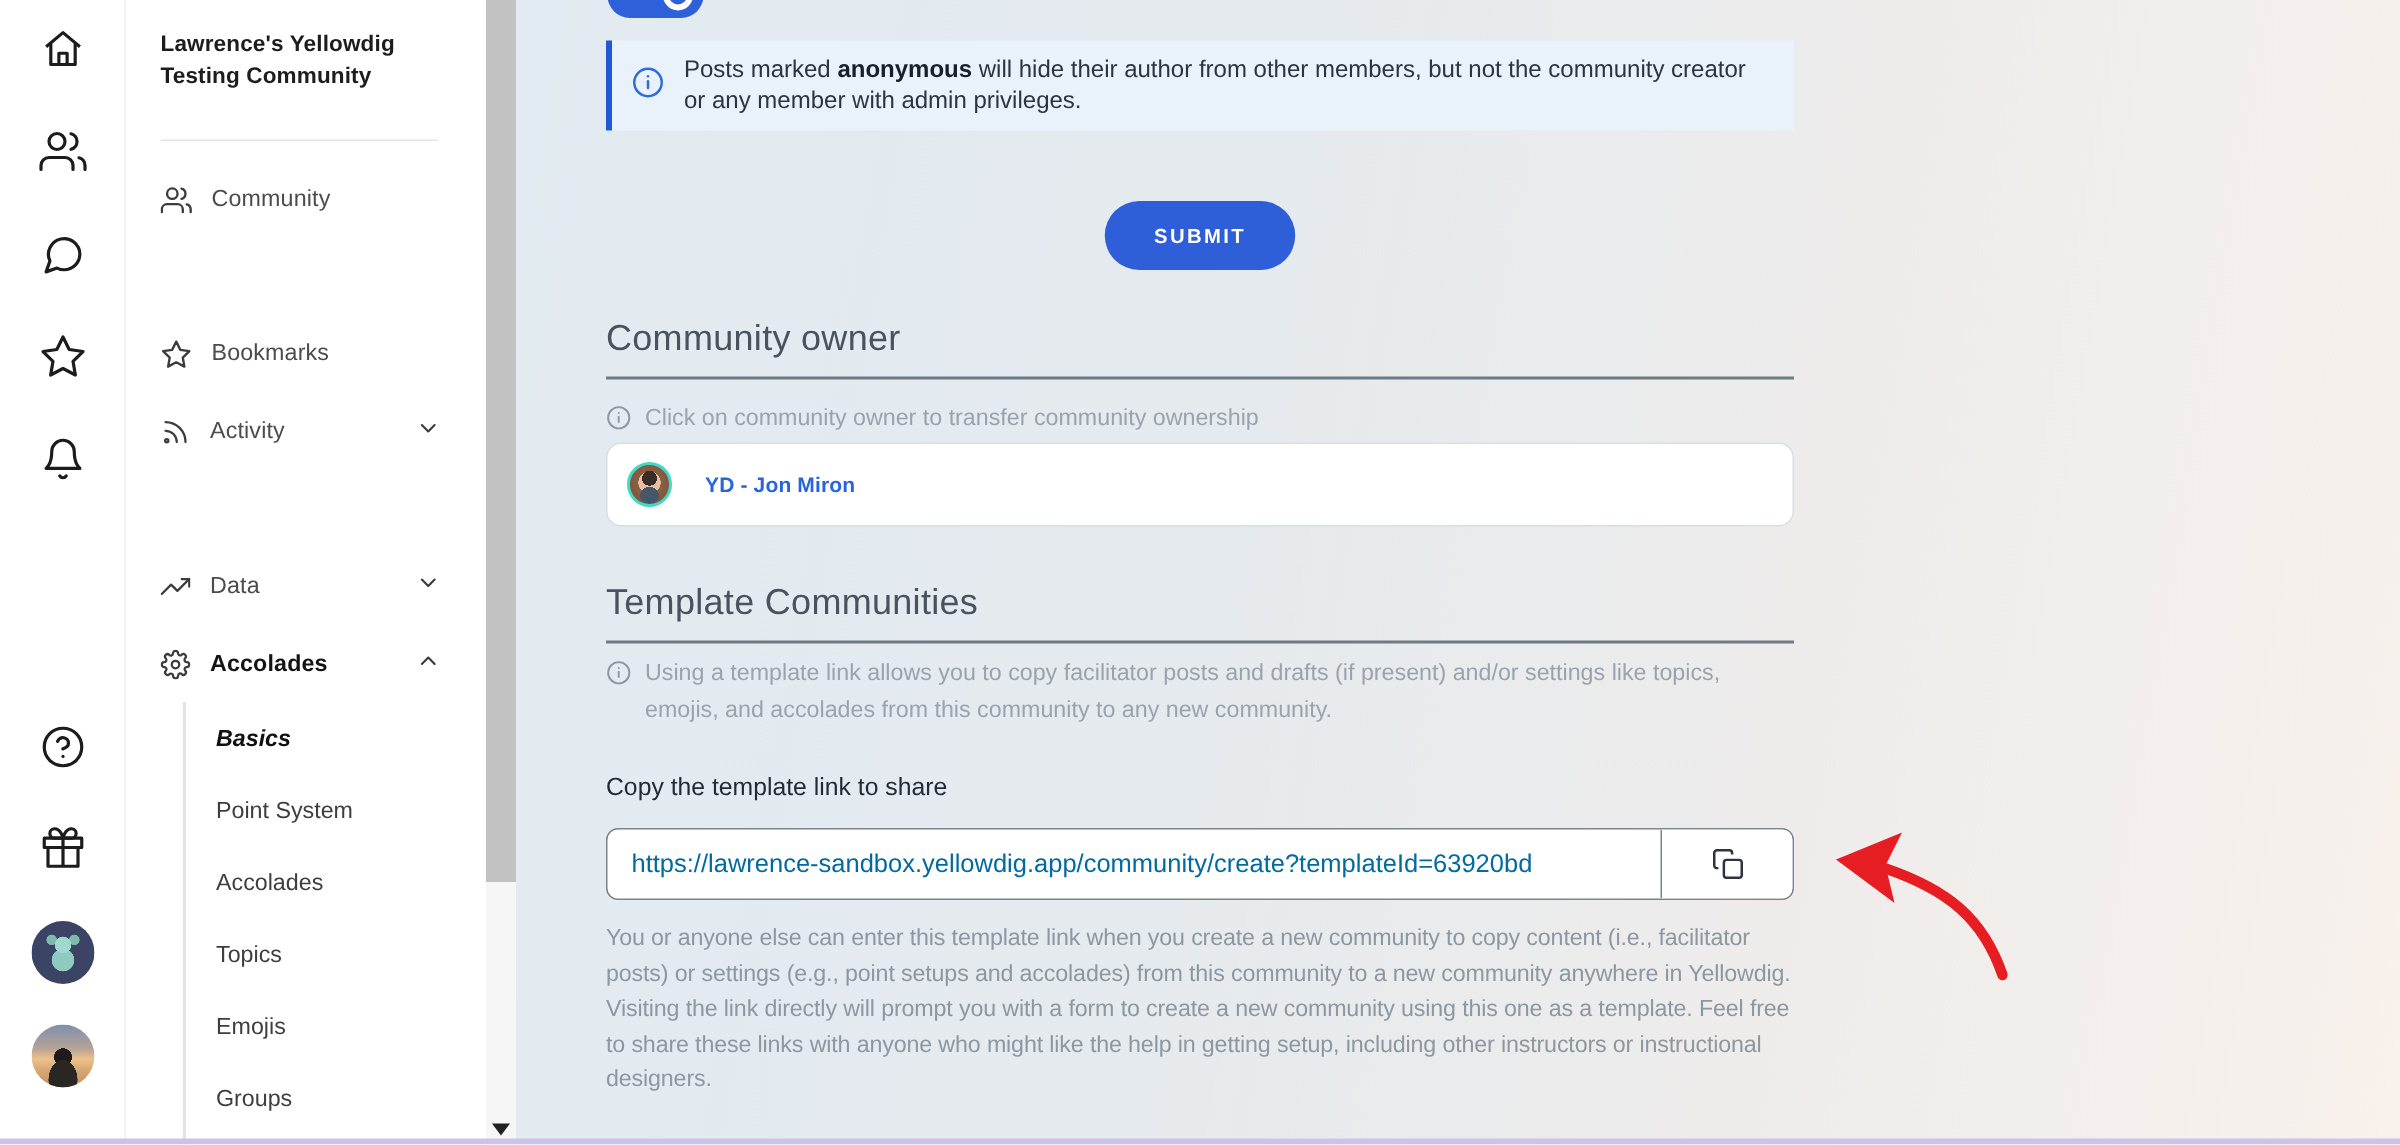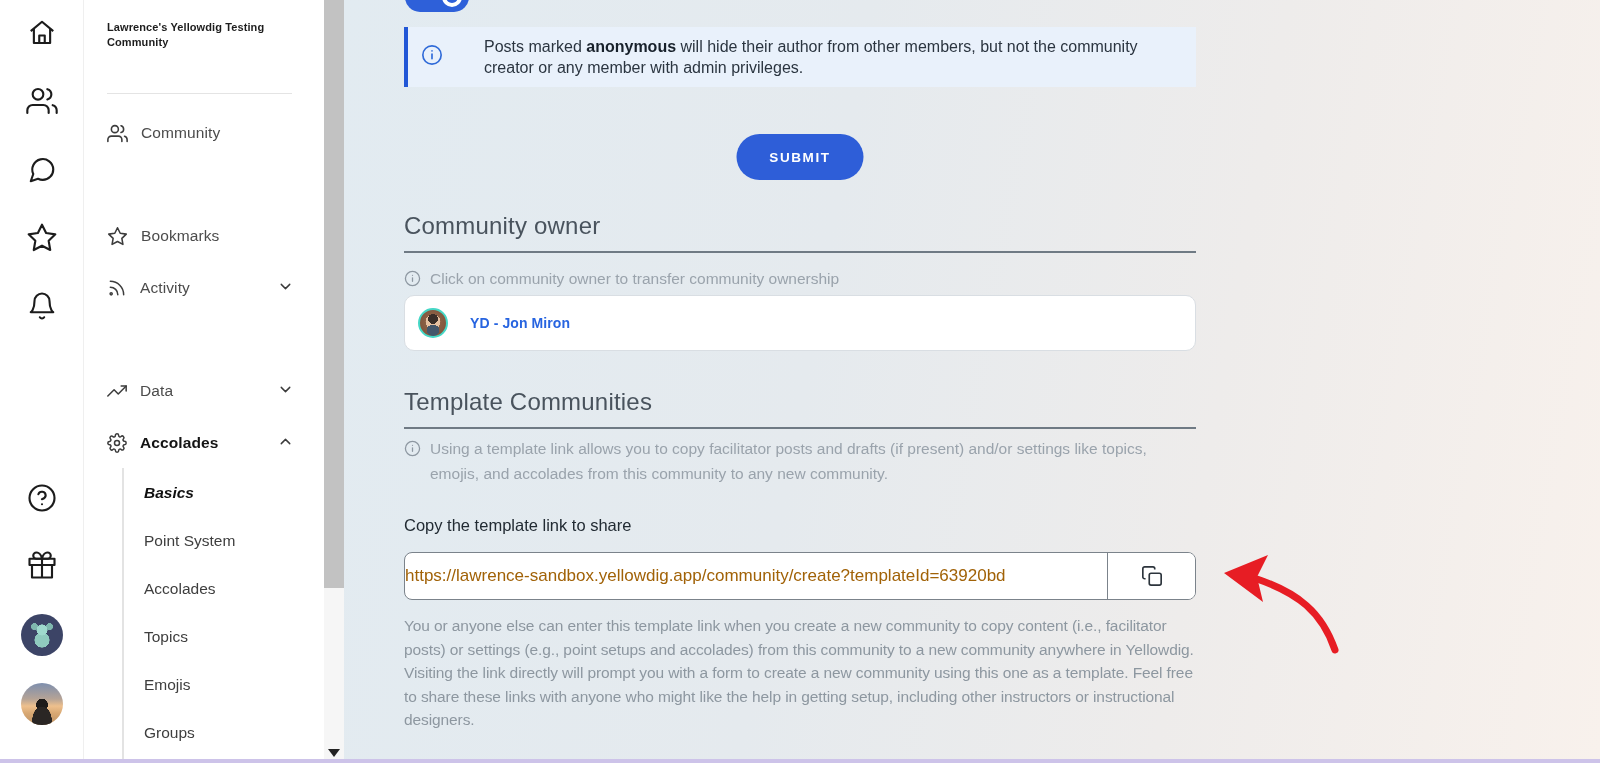--- a/index.html
+++ b/index.html
@@ -17,21 +17,21 @@
                  radial-gradient(circle at 32% 30%, #7fb8ae 0 8%, transparent 9%),
                  radial-gradient(circle at 68% 30%, #7fb8ae 0 8%, transparent 9%),
                  #3c4466; }
   .avatar-photo { width:100%; height:100%;
      background: radial-gradient(ellipse 16px 22px at 50% 88%, #2a2624 0 60%, transparent 61%),
                  radial-gradient(circle 6px at 50% 52%, #1e1b1a 0 99%, transparent 100%),
                  linear-gradient(180deg, #7e8fae 0%, #b5a396 38%, #eec08d 55%, #d8a873 72%, #bd9264 100%); }
 
   
   .sidebar { position:absolute; left:85px; top:0; width:239px; height:100%; background:#fff; z-index:3; }
-  .sb-title { position:absolute; left:22px; top:20px; width:185px; font-size:11px; font-weight:700; color:#1d1d1d; line-height:1.38; letter-spacing:.1px; }
+  .sb-title { position:absolute; left:22px; top:20px; width:185px; font-size:15px; font-weight:700; color:#1d1d1d; line-height:1.38; letter-spacing:.1px; }
   .sb-divider { position:absolute; left:22px; width:185px; top:93px; border-top:1px solid #e4e4e4; }
   .sb-item { position:absolute; left:22px; height:26px; display:flex; align-items:center; gap:13px; cursor:pointer; width:195px;text-align:right; }
   .sb-item .lbl { font-size:15.5px; color:#4c4c4c; letter-spacing:.1px; }
   .sb-item.bold .lbl { font-weight:700; color:#141414; }
   .sb-item svg { color:#3c3c3c; flex:0 0 auto; }
   .sb-chev { position:absolute; right:8px; color:#3f4650; }
   .submenu-line { position:absolute; left:37px; top:468px; bottom:0; width:2px; background:#e3e3e3; }
   .sb-sub { position:absolute; left:59px; height:22px; display:flex; align-items:center; cursor:pointer; width:150px; }
   .sb-sub .lbl { font-size:15.5px; color:#3e3e3e; }
   .sb-sub.active .lbl { font-weight:700; color:#101010;font-style:italic; }
@@ -43,21 +43,21 @@
 
   
   .main { position:absolute; left:344px; top:0; right:0; height:100%; z-index:1;
      background:linear-gradient(100deg, #e2ebf1 0%, #e5eaee 38%, #eeeceb 68%, #f8f1ec 100%); }
   .content { position:absolute; left:60px; top:0; width:792px; height:100%; }
 
   .toggle { position:absolute; left:1px; top:-18px; width:64px; height:30px; background:#2e60d9; border-radius:16px; cursor:pointer; }
   .toggle-knob { position:absolute; right:7px; top:5px; width:20px; height:20px; background:#fff; border-radius:50%; }
   .toggle-knob::after { content:""; position:absolute; left:4px; top:4px; width:12px; height:12px; border-radius:50%; background:#2e60d9; }
 
-  .banner { position:absolute; left:0; top:27px; width:792px; min-height:60px; background:#e9f1fb; border-left:4px solid #2257d6; display:flex; align-items:center; padding:9px 18px 9px 0;gap:28px; }
+  .banner { position:absolute; left:0; top:27px; width:792px; min-height:60px; background:#e9f1fb; border-left:4px solid #2257d6; display:flex; align-items:center; padding:9px 18px 9px 0; }
   .banner-ic { flex:0 0 auto; margin:0 13px 0 13px; color:#2f6ad8; }
   .banner-txt { font-size:16px; line-height:21px; color:#2b3540; }
   .banner-txt b { color:#18212b; }
 
   .submit { position:absolute; top:134px; left:50%; transform:translateX(-50%); width:127px; height:46px; border:none; border-radius:23px; background:#2e5ed8; color:#fff; font-family:inherit; font-size:13.5px; font-weight:700; letter-spacing:1.6px; cursor:pointer; }
 
   .sec-head { position:absolute; left:0; width:792px; font-size:24px; font-weight:300; color:#49535d; letter-spacing:.2px; border-bottom:2px solid #6f7a84; padding-bottom:11px; }
   .head-owner { top:212px; }
   .head-template { top:372px;margin-top:16px; }
 
@@ -69,21 +69,21 @@
   .owner-card { position:absolute; left:0; top:295px; width:792px; height:56px; background:#fff; border:1px solid #d9dee3; border-radius:10px; display:flex; align-items:center; padding-left:13px; cursor:pointer; }
   .owner-avatar { width:30px; height:30px; border-radius:50%; border:2px solid #45d7c6; flex:0 0 auto;
      background: radial-gradient(circle 5px at 50% 34%, #3a2e28 0 99%, transparent 100%),
                  radial-gradient(ellipse 9px 8px at 50% 78%, #44576b 0 70%, transparent 71%),
                  radial-gradient(circle at 50% 45%, #e6c0a0 0 38%, #8a5f44 39%, #7a4e36 100%); }
   .owner-name { margin-left:22px; font-size:14px; font-weight:700; color:#2764e0; letter-spacing:.1px; }
 
   .copy-label { position:absolute; left:0; top:516px; font-size:16.5px; color:#222b33; }
 
   .link-row { position:absolute; left:0; top:552px; width:792px; height:48px; background:#fff; border:1px solid #7b838b; border-radius:8px; display:flex; overflow:hidden; }
-  .link-input { flex:1; border:none; outline:none; font-family:inherit; font-size:17px; color:#a16207; padding:0 6px 0 0; background:transparent; white-space:nowrap; overflow:hidden; }
+  .link-input { flex:1; border:none; outline:none; font-family:inherit; font-size:17px; color:#0369a1; padding:0 6px 0 16px; background:transparent; white-space:nowrap; overflow:hidden; }
   .copy-btn { width:88px; border:none; border-left:1px solid #7b838b; background:#fff; display:flex; align-items:center; justify-content:center; cursor:pointer; color:#2c343c; }
 
   .descr { position:absolute; left:0; top:614px; width:792px; font-size:15.5px; letter-spacing:-0.1px; line-height:23.5px; color:#8d97a0; }
 
   .arrow-annot { position:absolute; left:866px; top:550px; width:150px; height:110px; z-index:5; pointer-events:none; }
 
   .bottom-edge { position:absolute; left:0; right:0; bottom:0; height:4px; background:#cdc3e9; z-index:9; }
 </style>
 </head>
 <body>

